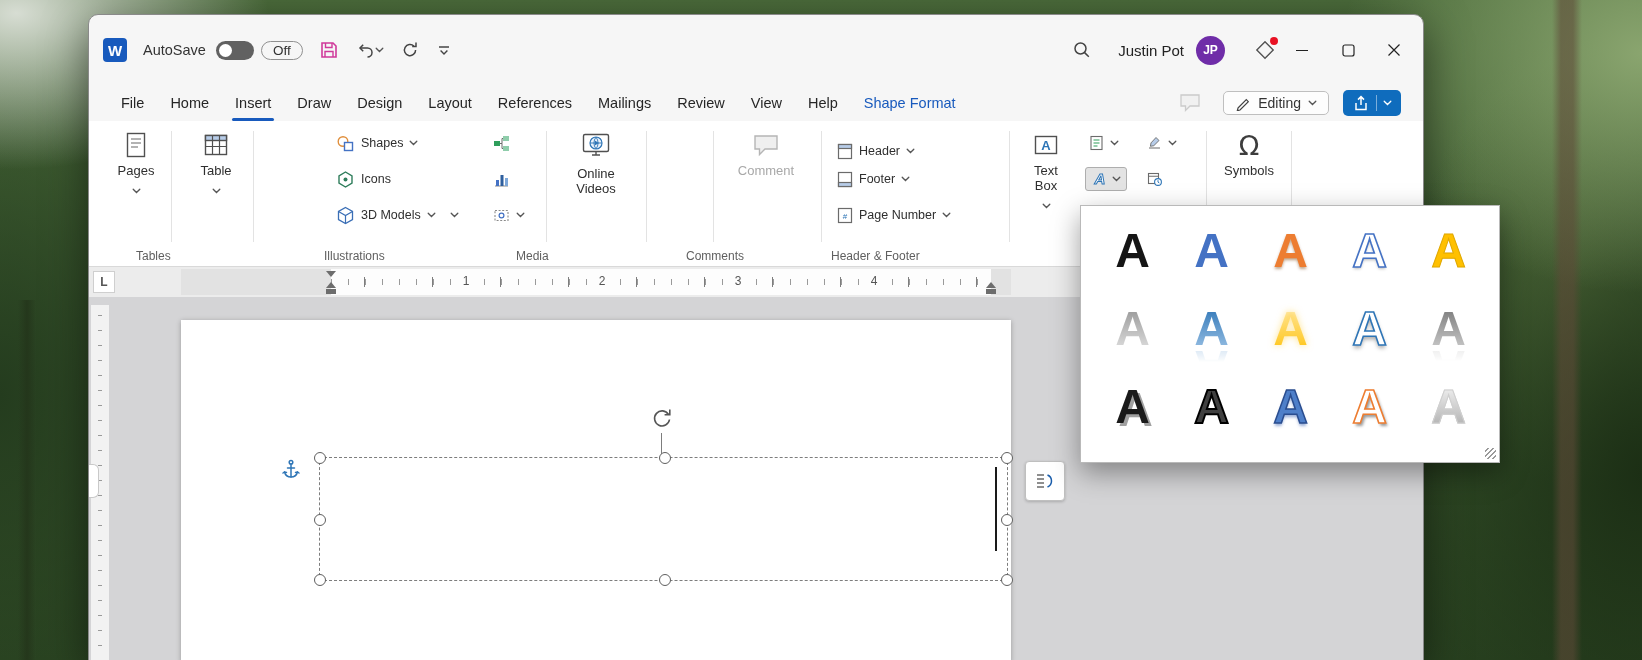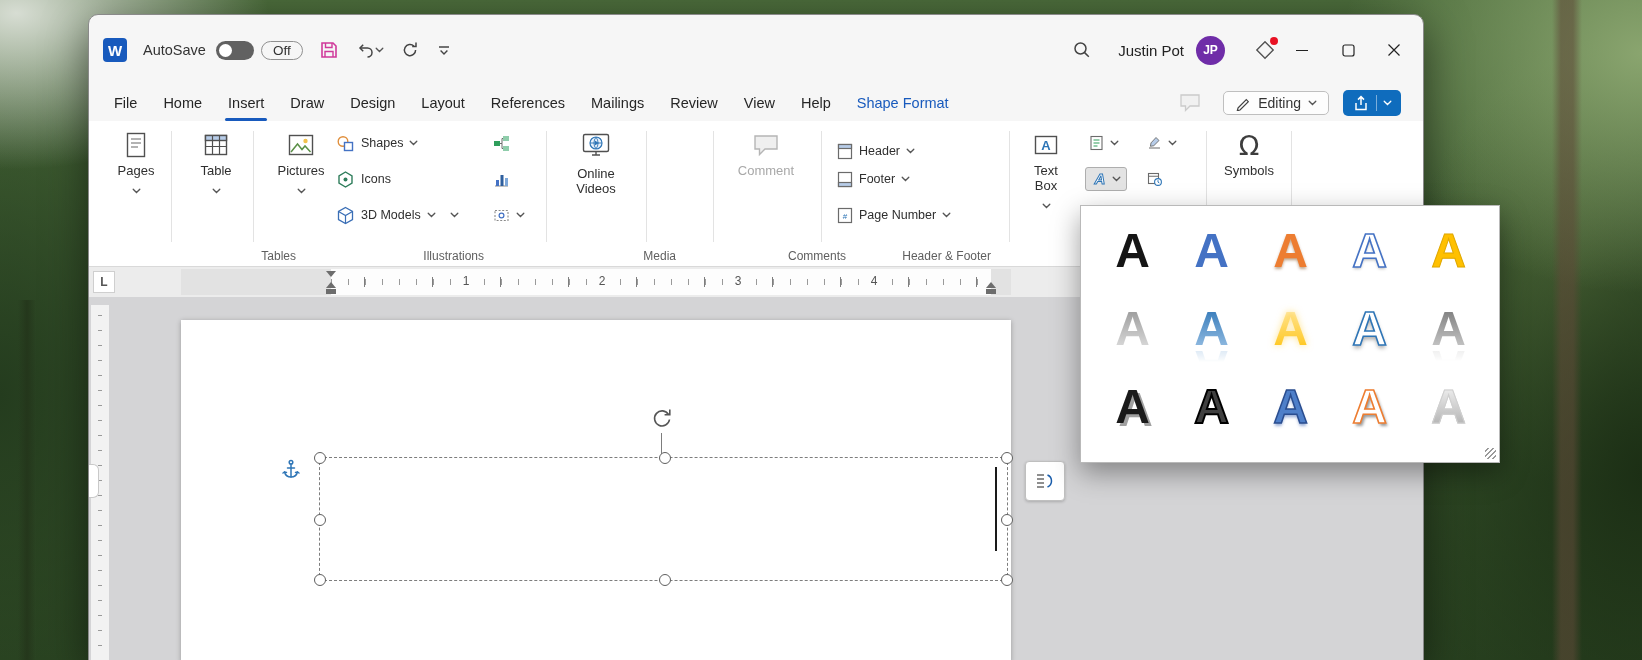--- a/index.html
+++ b/index.html
@@ -32,35 +32,35 @@
   .tb-title{position:absolute;left:408px;top:0;height:100%;display:flex;align-items:center;font-size:15px;color:#1f1f1f;}
   .tb-right{position:absolute;right:6px;top:0;height:100%;display:flex;align-items:center;}
   .user-name{font-size:15px;color:#222;margin-left:26px;}
   .avatar{margin-left:12px;width:29px;height:29px;border-radius:50%;background:#6f2da8;color:#fff;font-size:12px;font-weight:bold;display:flex;align-items:center;justify-content:center;}
   .goal{position:relative;margin-left:26px;width:28px;height:28px;display:flex;align-items:center;justify-content:center;}
   .notif-dot{position:absolute;right:1px;top:1px;width:8px;height:8px;border-radius:50%;background:#e81123;}
   .capbtn{width:46px;height:38px;display:flex;align-items:center;justify-content:center;color:#222;}
   .capbtn.close{font-size:19px;}
 
   
-  .tabrow{position:relative;height:36px;display:flex;align-items:center;padding-left:12px;}
+  .tabrow{position:relative;height:36px;display:flex;align-items:center;padding-left:19px;}
   .tab{position:relative;padding:0 13px;font-size:14.5px;color:#262626;height:100%;display:flex;align-items:center;}
   .tab.active{font-weight:normal;}
   .tab.active::after{content:"";position:absolute;left:10px;right:10px;bottom:0;height:3px;border-radius:2px;background:#185abd;}
   .tab.contextual{color:#185abd;}
   .tr-right{position:absolute;right:0;top:0;height:100%;display:flex;align-items:center;}
   .comments-btn{width:38px;display:flex;justify-content:center;opacity:.55;}
   .editing-btn{margin-left:14px;display:flex;align-items:center;gap:7px;border:1px solid #bfbfbf;border-radius:5px;background:#fdfdfd;padding:3px 11px;font-size:14px;color:#333;}
   .share-btn{margin-left:14px;margin-right:22px;display:flex;align-items:center;gap:6px;background:#0f6cbd;border-radius:5px;padding:4px 9px;color:#fff;}
   .share-sep{width:1px;height:16px;background:rgba(255,255,255,.45);}
 
   
   .ribbon{position:relative;height:145px;background:#fff;border-bottom:1px solid #d9d9d9;}
   .divider{position:absolute;top:10px;bottom:24px;width:1px;background:#e3e3e3;}
-  .grouplabel{position:absolute;bottom:3px;width:160px;text-align:right;font-size:12px;color:#5f5f5f;}
+  .grouplabel{position:absolute;bottom:3px;width:160px;text-align:left;font-size:12px;color:#5f5f5f;}
   .bigbtn{position:absolute;top:6px;width:64px;text-align:center;}
   .bb-icon{height:36px;display:flex;align-items:center;justify-content:center;}
   .bb-label{font-size:13px;color:#2f2f2f;line-height:15px;}
   .bb-chev{margin-top:2px;color:#555;}
   .bigbtn.disabled .bb-label{color:#a8a8a8;}
   .smallrow{position:absolute;height:28px;display:flex;align-items:center;gap:6px;font-size:12.5px;color:#2f2f2f;}
   .cv{flex:0 0 auto;}
   .wordart-btn{display:flex;align-items:center;gap:3px;background:#e3e3e3;border:1px solid #aeaeae;border-radius:3px;padding:2px 5px;}
 
   
@@ -258,33 +258,20 @@
               <path d="M11.5 5.5v19M18.5 5.5v19M4.5 16.5h21" stroke="#505050" stroke-width="1.2"></path>
             </svg>
           </div>
         <div class="bb-label">Table</div>
         <div class="bb-chev"><svg class="cv" width="9" height="6" viewBox="0 0 9 6">
               <path d="M1.2 1.2L4.5 4.5 7.8 1.2" fill="none" stroke="#555" stroke-width="1.3" stroke-linecap="round"></path>
             </svg></div>
       </div>
       <div class="divider" style="left:164px"></div>
 
-      <div class="bigbtn" style="left:180px">
-        <div class="bb-icon">
-            <svg width="30" height="30" viewBox="0 0 30 30">
-              <rect x="3.5" y="5.5" width="23" height="19" fill="#fff" stroke="#505050" stroke-width="1.4"></rect>
-              <circle cx="19.5" cy="11" r="2.2" fill="#f2c24d"></circle>
-              <path d="M5 22l6.5-8 4.5 5.5 3-3.5 5.5 6" fill="none" stroke="#5a8f46" stroke-width="1.5"></path>
-            </svg>
-          </div>
-        <div class="bb-label">Pictures</div>
-        <div class="bb-chev"><svg class="cv" width="9" height="6" viewBox="0 0 9 6">
-              <path d="M1.2 1.2L4.5 4.5 7.8 1.2" fill="none" stroke="#555" stroke-width="1.3" stroke-linecap="round"></path>
-            </svg></div>
-      </div>
 
       <div class="smallrow" style="left:247px;top:8px">
         <svg width="19" height="19" viewBox="0 0 19 19">
             <circle cx="7" cy="7.5" r="4.8" fill="#fff" stroke="#e08f3c" stroke-width="1.4"></circle>
             <rect x="8.5" y="8.5" width="8" height="8" fill="#fff" stroke="#4472c4" stroke-width="1.4"></rect>
           </svg>
         <span>Shapes</span>
         <svg class="cv" width="9" height="6" viewBox="0 0 9 6">
             <path d="M1.2 1.2L4.5 4.5 7.8 1.2" fill="none" stroke="#555" stroke-width="1.3" stroke-linecap="round"></path>
           </svg>

